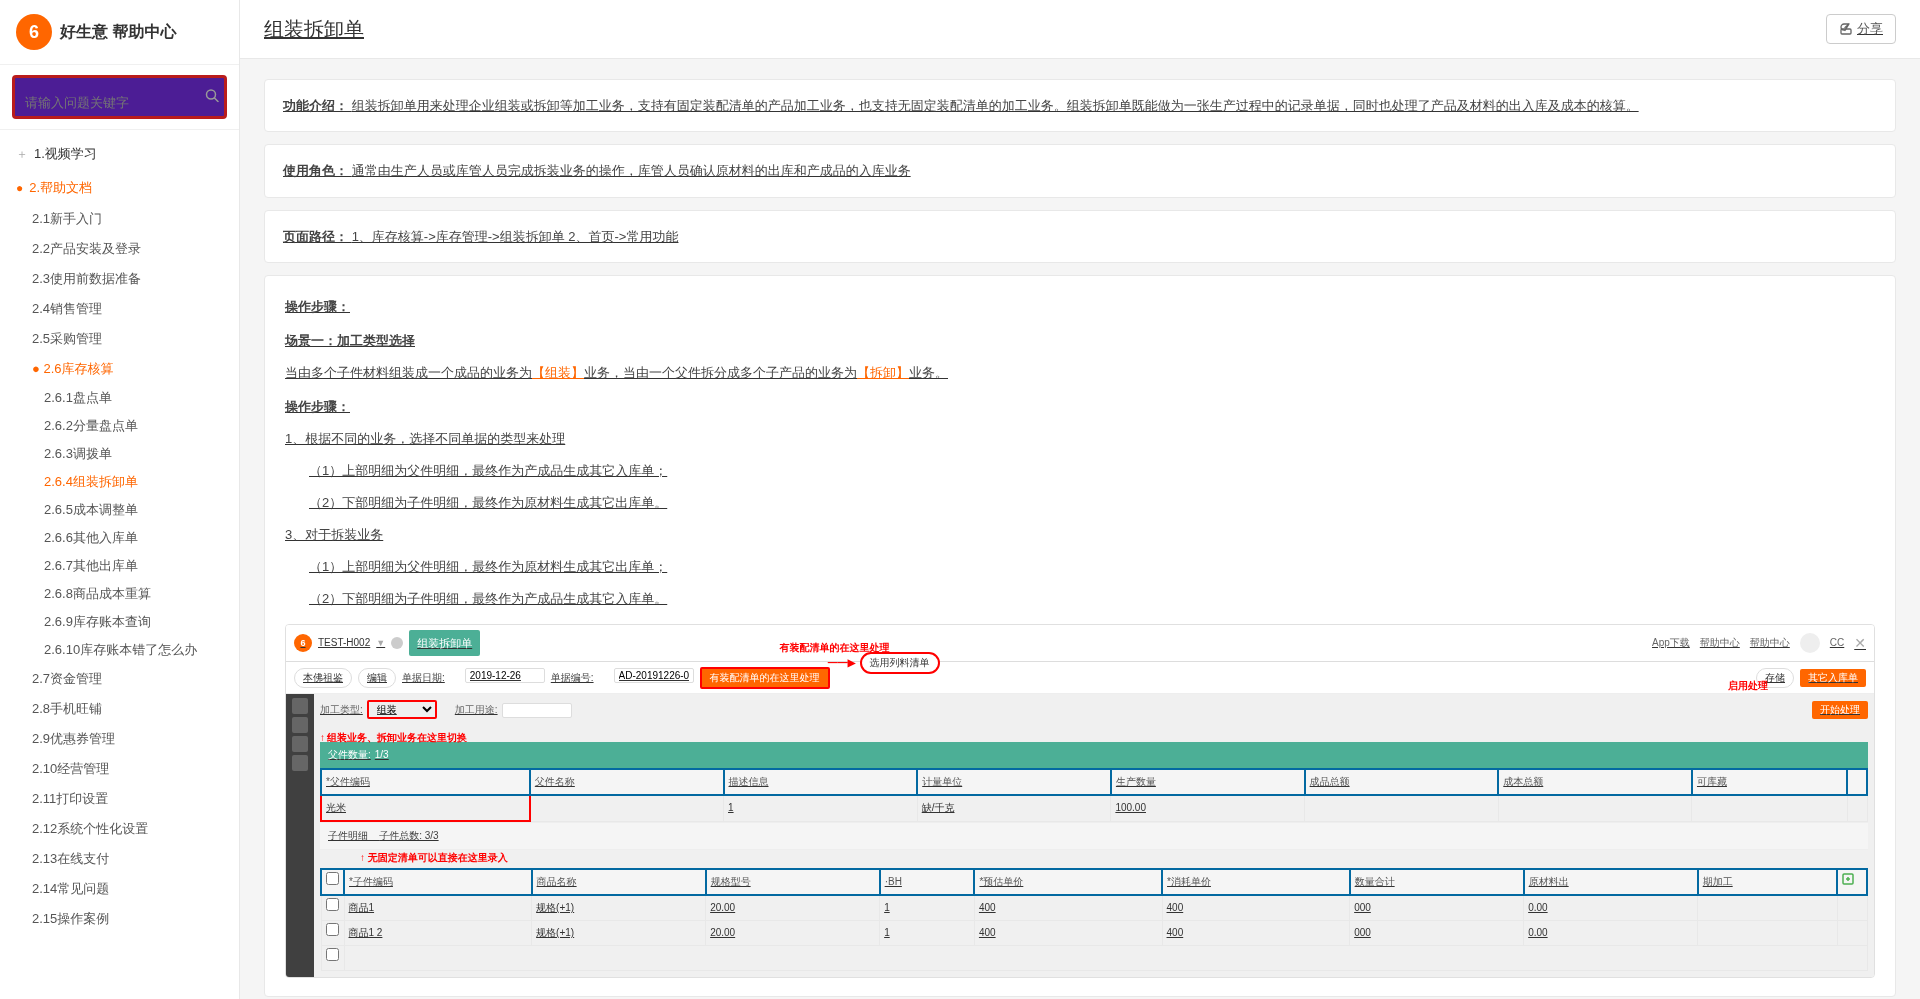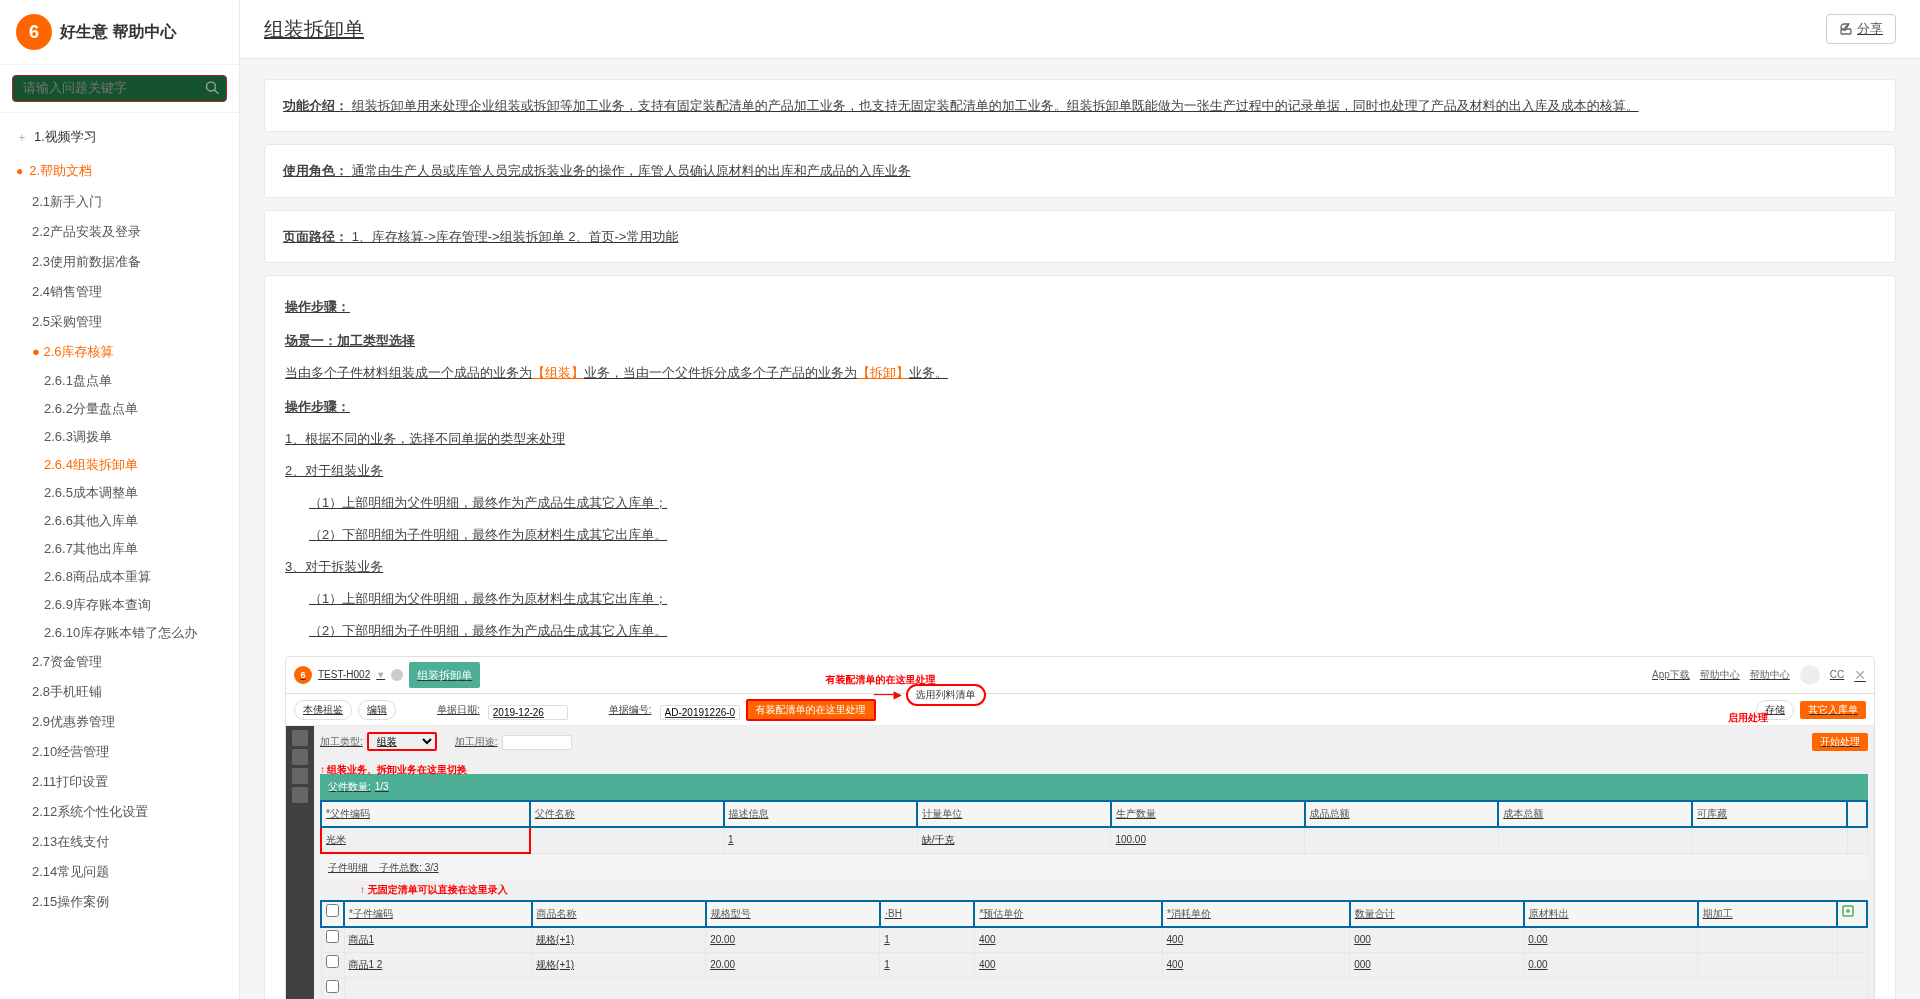--- a/index.html
+++ b/index.html
@@ -30,27 +30,27 @@
       color: #fff; font-size: 18px; font-weight: bold; margin-right: 8px;
     }
     #logo-text { font-size: 16px; font-weight: bold; color: #333; }
 
     #search-area {
       padding: 10px 12px;
       border-bottom: 1px solid #f0f0f0;
     }
     #search-box {
       width: 100%;
-      border: 1px solid #b91c1c;
+      border: 3px solid #b91c1c;
       border-radius: 4px;
-      padding: 4px 30px 6px 10px;
+      padding: 17px 30px 6px 10px;
       font-size: 13px;
       outline: none;
       color: #999;
-      background: #14532d;
+      background: #4c1d95;
       position: relative;
     }
     #search-wrap { position: relative; }
     #search-icon-btn {
       position: absolute; right: 8px; top: 50%; transform: translateY(-50%);
       background: none; border: none; cursor: pointer; color: #aaa;
     }
 
     #nav-tree {
       flex: 1;
@@ -181,21 +181,21 @@
     .mock-toolbar {
       background: #fff;
       padding: 4px 8px;
       display: flex;
       align-items: center;
       gap: 6px;
       border-bottom: 1px solid #eee;
     }
     .mock-btn-orange { background: #f60; color: #fff; padding: 2px 8px; border-radius: 2px; font-size: 10px; border: none; }
     .mock-btn-white { background: #fff; color: #333; padding: 2px 8px; border-radius: 11px; font-size: 10px; border: 1px solid #ddd; }
-    .mock-field-group { display: flex; align-items: flex-end; gap: 8px; font-size: 10px; margin-left: 35px; }
+    .mock-field-group { display: flex; align-items: flex-start; gap: 20px; font-size: 10px; }
     .mock-input { border: 1px solid #ddd; padding: 1px 4px; border-radius: 2px; font-size: 10px; width: 80px; }
 
     .mock-body { display: flex; }
     .mock-sidebar { width: 28px; background: #404040; min-height: 200px; }
     .mock-content { flex: 1; padding: 6px; }
 
     .mock-form-row { display: flex; align-items: center; gap: 8px; margin-bottom: 4px; font-size: 10px; }
     .mock-label { color: #666; white-space: nowrap; }
     .mock-form-input { border: 1px solid #ddd; padding: 1px 4px; font-size: 10px; width: 70px; border-radius: 2px; }
     .mock-form-input-red { border: 2px solid red; padding: 1px 4px; font-size: 10px; width: 70px; border-radius: 2px; }
@@ -373,21 +373,20 @@
     </div>
 
     <div class="step-content">
       <p class="bold-text">操作步骤：</p>
       <p class="bold-text" style="margin-top:8px;">场景一：加工类型选择</p>
       <p>
         当由多个子件材料组装成一个成品的业务为<span class="highlight">【组装】</span>业务，当由一个父件拆分成多个子产品的业务为<span class="highlight">【拆卸】</span>业务。
       </p>
       <p class="bold-text" style="margin-top:8px;">操作步骤：</p>
       <p>1、根据不同的业务，选择不同单据的类型来处理</p>
-      <p>2、对于组装业务</p>
       <p class="sub-item">（1）上部明细为父件明细，最终作为产成品生成其它入库单；</p>
       <p class="sub-item">（2）下部明细为子件明细，最终作为原材料生成其它出库单。</p>
       <p>3、对于拆装业务</p>
       <p class="sub-item">（1）上部明细为父件明细，最终作为原材料生成其它出库单；</p>
       <p class="sub-item">（2）下部明细为子件明细，最终作为产成品生成其它入库单。</p>
 
       <div class="screenshot-container annotation-container" style="position:relative; margin-top:12px;">
         <div class="mock-ui">
 
           <div class="mock-titlebar">

